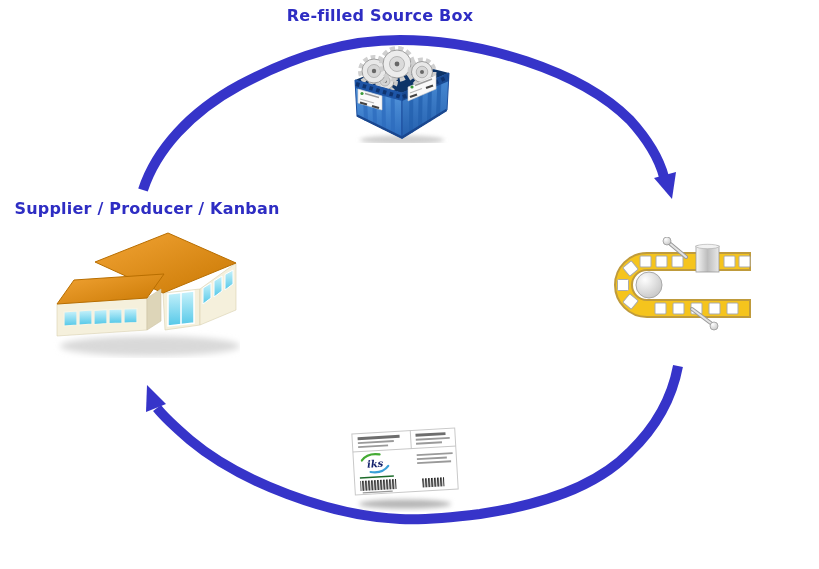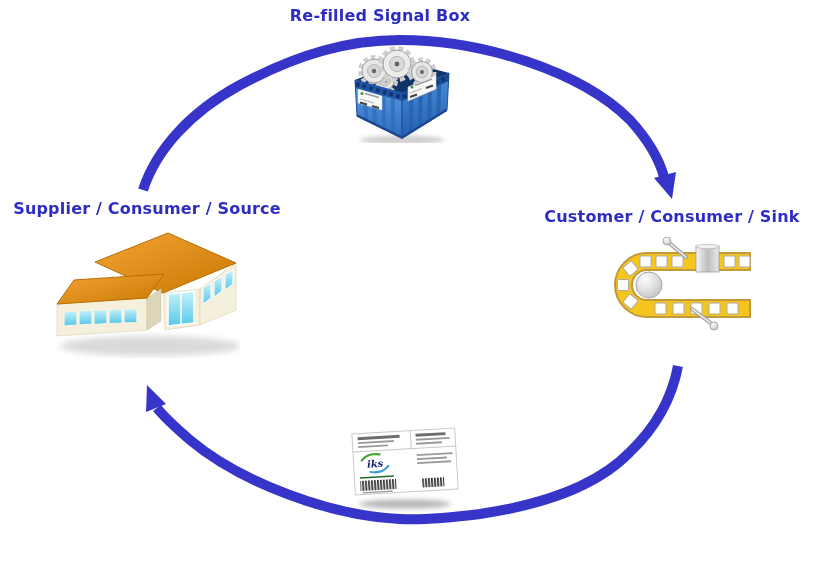--- a/index.html
+++ b/index.html
@@ -25,23 +25,22 @@
 
 <div class="canvas">
 
   <svg class="layer" width="819" height="569" viewBox="0 0 819 569">
     <path class="arrow-path" d="M 143,190 C 156,150 190,112 240,85 C 300,53 350,40 400,40 C 480,40 580,70 630,120 C 650,142 660,162 664,177"></path>
     <polygon class="arrow-head" points="672,199 654,178 676,172"></polygon>
     <path class="arrow-path" d="M 678,366 C 672,398 655,428 630,452 C 595,488 540,505 480,514 C 440,519 420,520 400,519 C 330,516 240,482 190,440 C 175,427 164,417 157,408"></path>
     <polygon class="arrow-head" points="147,385 166,404 146,412"></polygon>
   </svg>
 
-  <div class="diagram-label" style="left:380px; top:6px;">Re-filled Signal Box</div>
-  <div class="diagram-label" style="left:147px; top:199px;">Supplier / Consumer / Source</div>
-  <div class="diagram-label" style="left:672px; top:207px;">Customer / Consumer / Sink</div>
+  <div class="diagram-label" style="left:380px; top:6px;">Re-filled Source Box</div>
+  <div class="diagram-label" style="left:147px; top:199px;">Supplier / Producer / Kanban</div>
 
   <svg class="icon" style="left:352px; top:45px;" width="100" height="98" viewBox="0 -10 100 98">
     <defs>
       <filter id="fbx" x="-60%" y="-60%" width="220%" height="220%">
           <feGaussianBlur stdDeviation="2"></feGaussianBlur>
         </filter>
       <linearGradient id="faceL" x1="0" y1="0" x2="0" y2="1">
         <stop offset="0" stop-color="#5d9fe2"></stop>
           <stop offset="1" stop-color="#2c6cbe"></stop>
       </linearGradient>

